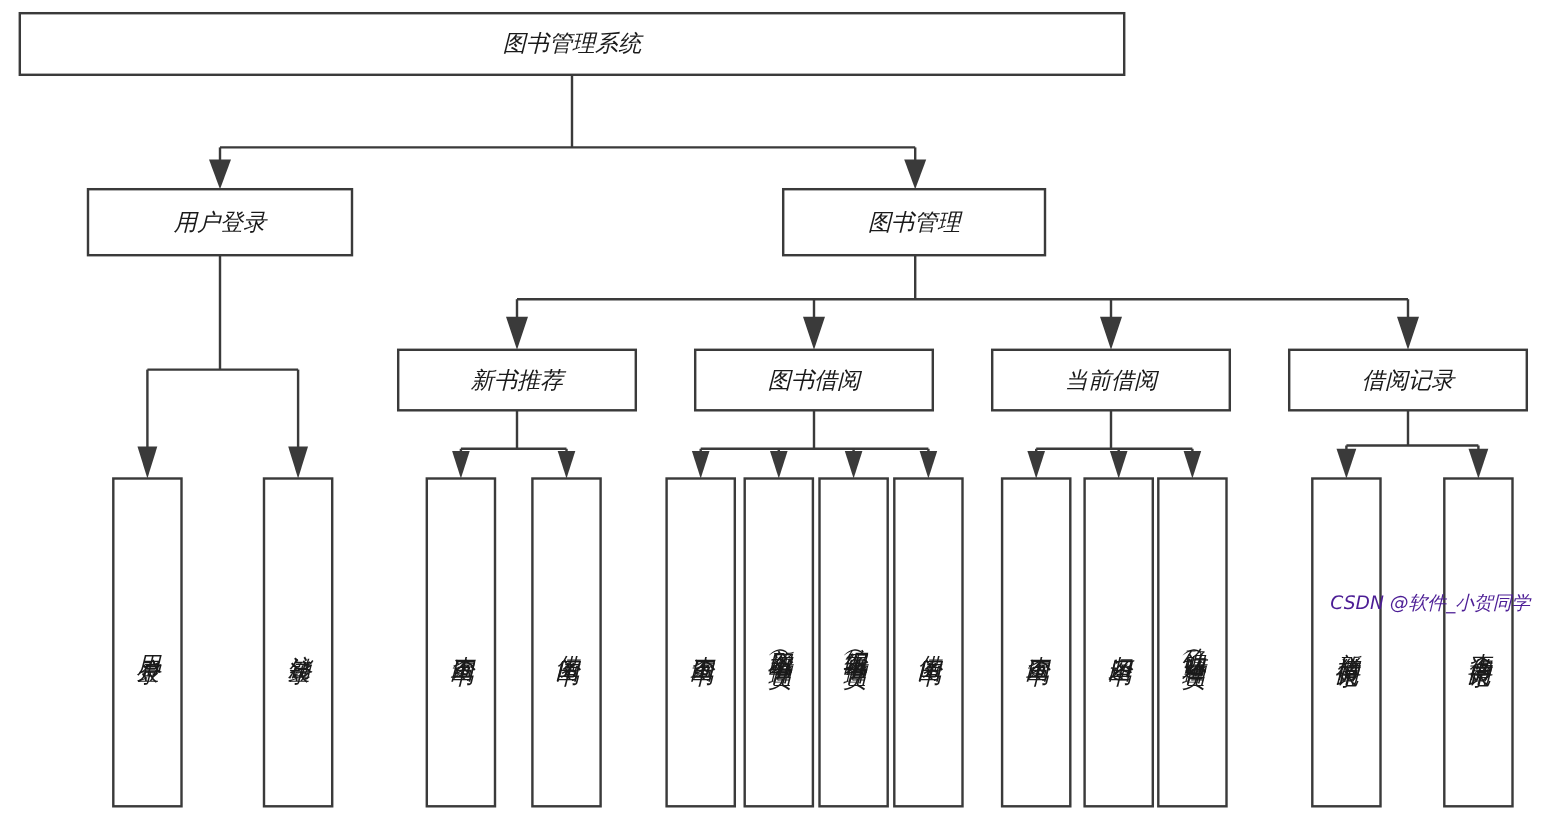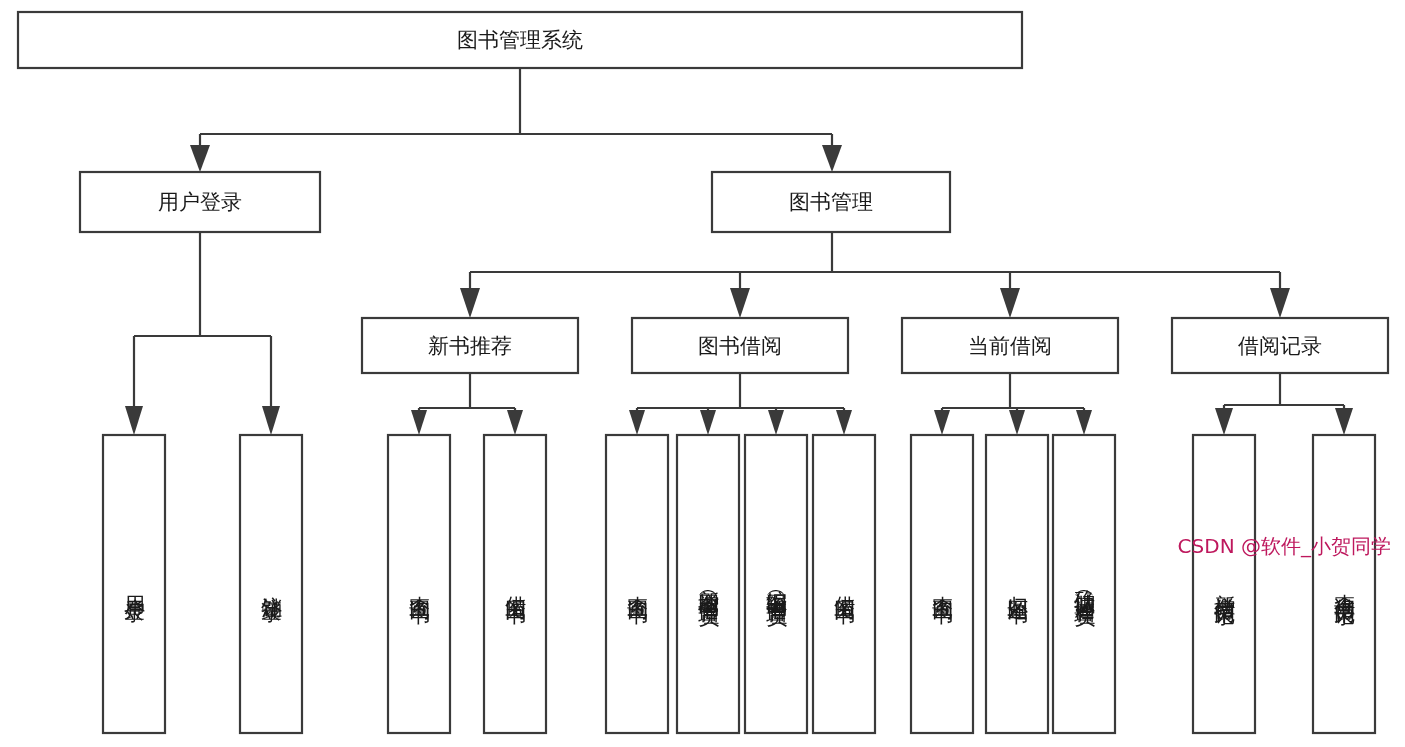--- a/index.html
+++ b/index.html
@@ -11,20 +11,21 @@
     width: 1405px;
     height: 747px;
     font-family: "DejaVu Sans", "Liberation Sans", sans-serif;
     overflow: hidden;
   }
   #diagram-root {
     position: relative;
     width: 1405px;
     height: 566px;
     background: #ffffff;
+    font-style: italic;
   }
   svg.flow {
     position: absolute;
     left: 0;
     top: 0;
     width: 1405px;
     height: 747px;
     display: block;
   }
   .node-rect {
@@ -63,22 +64,22 @@
     justify-content: center;
     text-align: center;
     white-space: nowrap;
     pointer-events: none;
   }
   .watermark {
     position: absolute;
     right: 14px;
     bottom: 6px;
     font-family: "DejaVu Sans", "Liberation Sans", sans-serif;
-    font-size: 20px;
-    color: #be185d;
+    font-size: 17px;
+    color: #4c1d95;
     white-space: nowrap;
   }
 </style>
 </head>
 <body>
 
 <div id="diagram-root">
 
   <svg class="flow" viewBox="0 0 1405 747">
 

